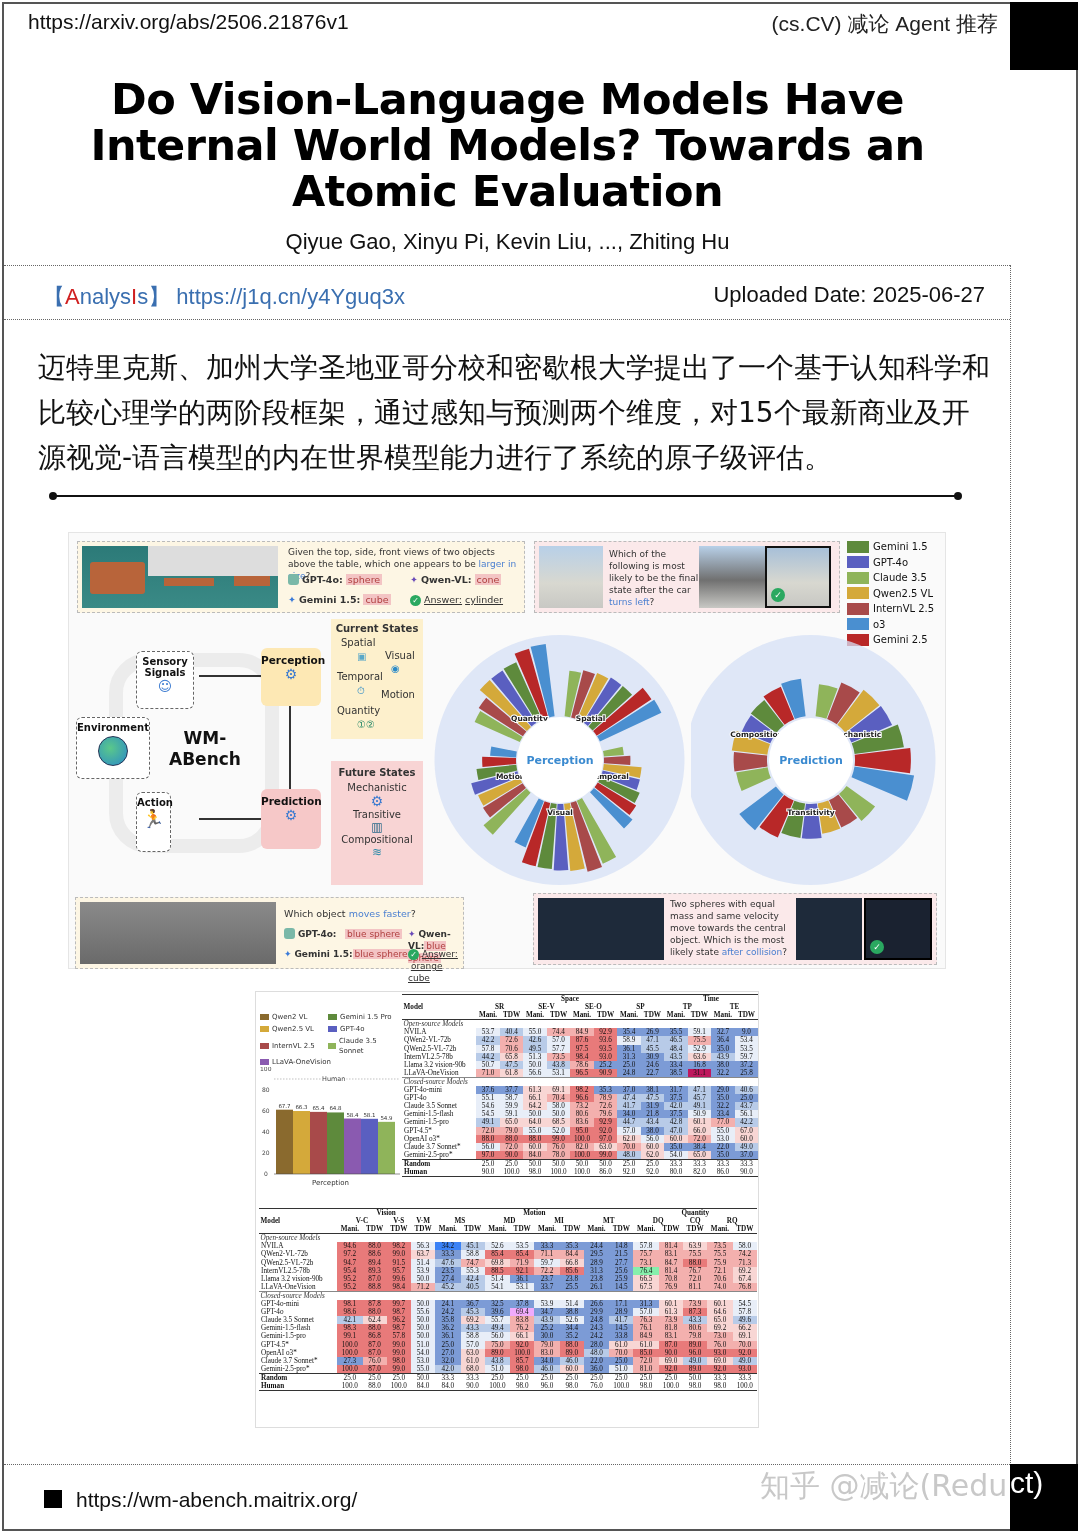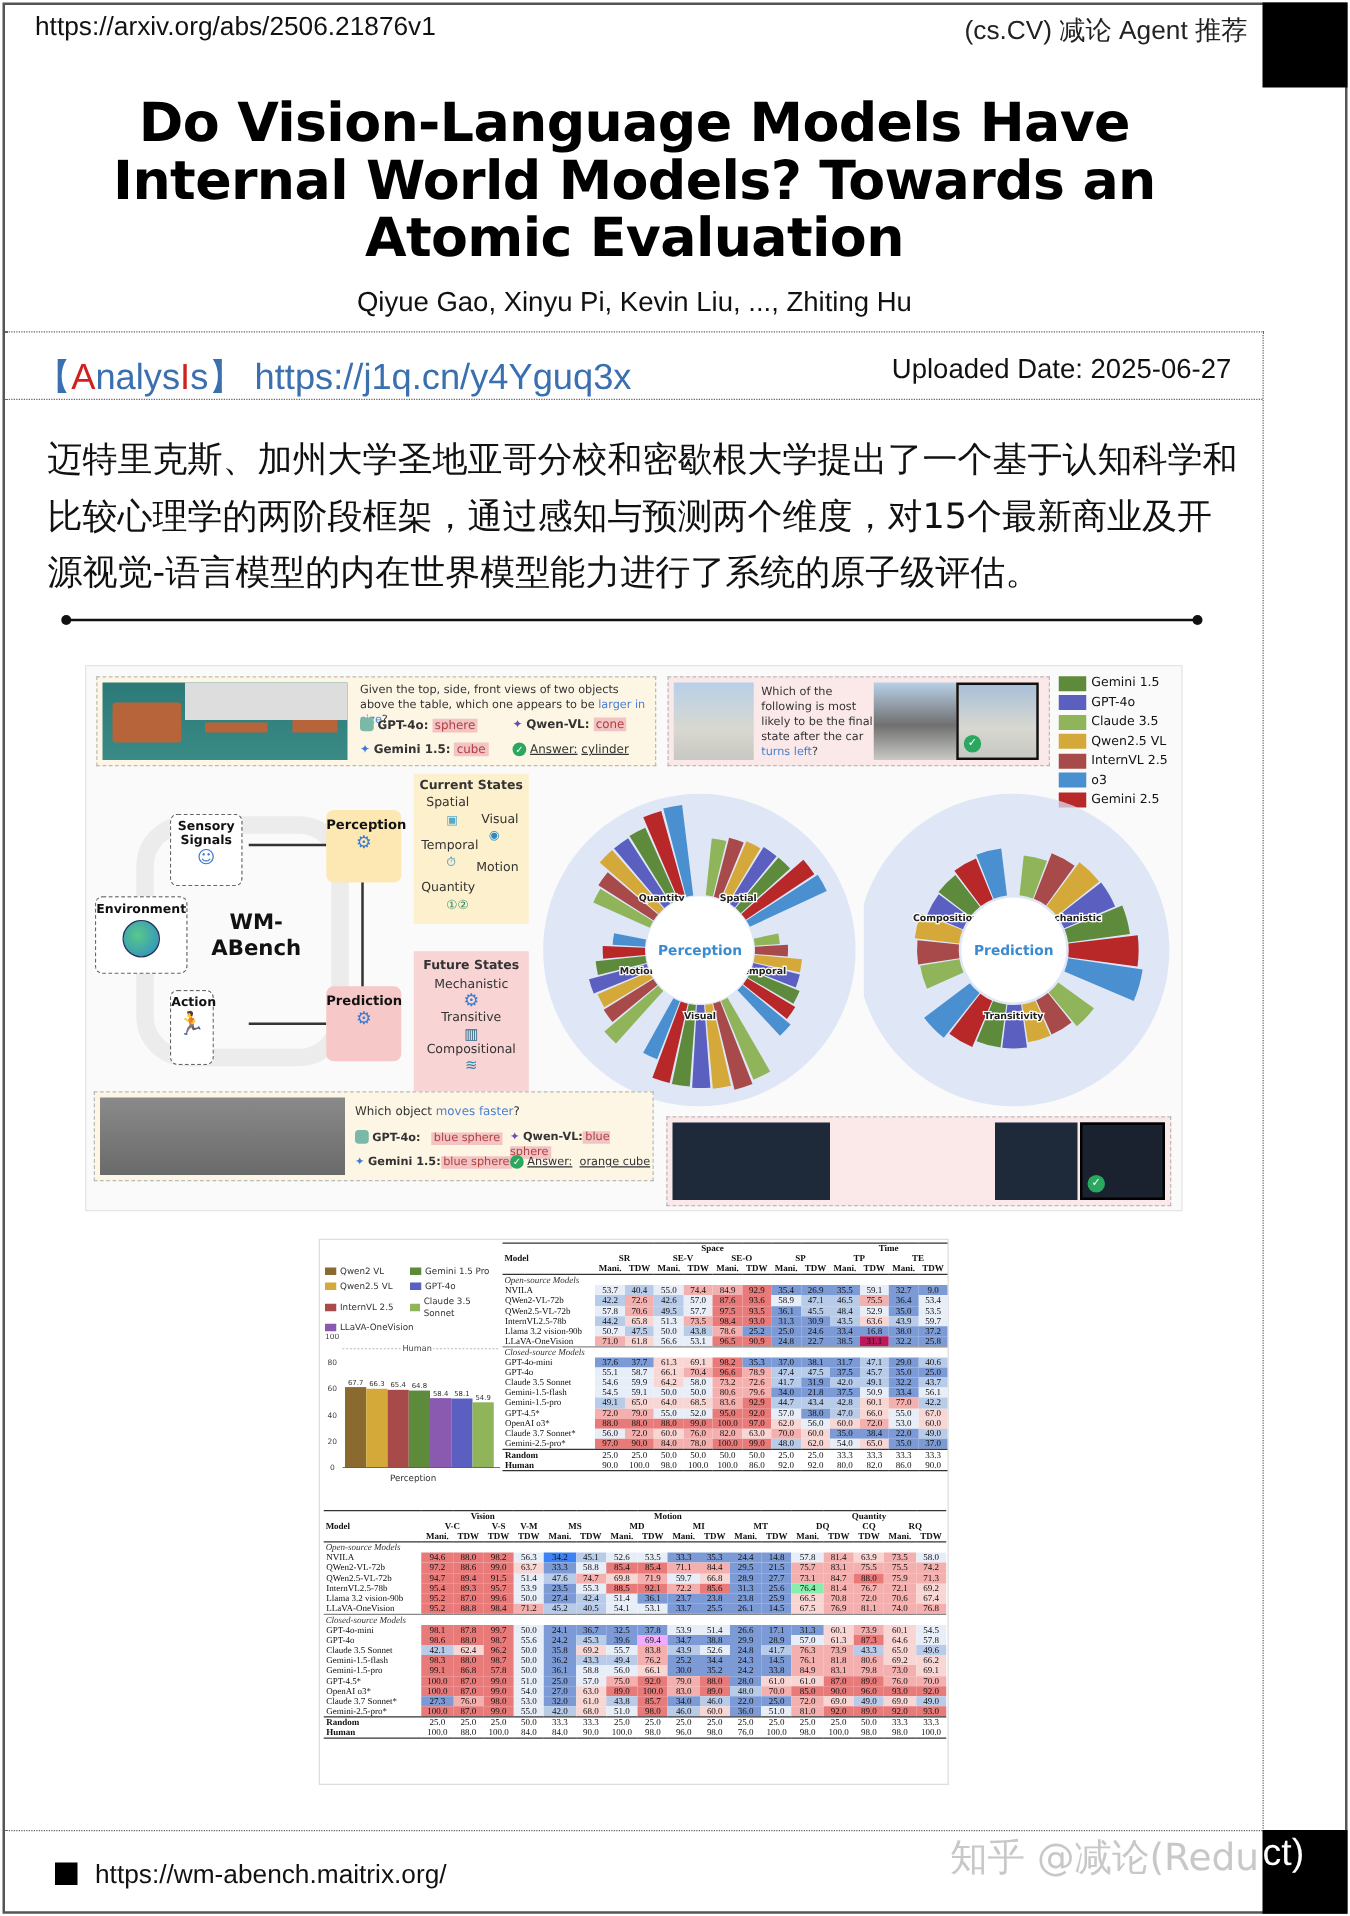--- a/index.html
+++ b/index.html
@@ -5,21 +5,21 @@
 *{box-sizing:border-box;margin:0;padding:0}
 body{width:1080px;height:1533px;background:#fff;font-family:"Liberation Sans",sans-serif;position:relative;overflow:hidden;color:#111}
 .frame{position:absolute;left:2px;top:2px;width:1076px;height:1529px;border:2px solid #555}
 .corner-block{position:absolute;right:2px;top:2px;width:68px;height:68px;background:#000}
 .top-url{position:absolute;left:28px;top:10px;font-size:21px;color:#111}
 .top-tag{position:absolute;right:82px;top:10px;font-size:21px;color:#222}
 .title{position:absolute;left:20px;width:975px;top:76px;text-align:center;font-family:"DejaVu Sans",sans-serif;font-weight:bold;font-size:43px;line-height:46px;letter-spacing:-0.5px;color:#000}
 .authors{position:absolute;left:0;width:1015px;top:229px;text-align:center;font-size:22px;color:#111}
 .dash-h{position:absolute;left:4px;width:1006px;border-top:1px dotted #666}
 .dash-v{position:absolute;left:1010px;border-left:1px dotted #666}
-.analysis{position:absolute;left:28px;top:282px;font-size:29px;color:#3a6fb0}
+.analysis{position:absolute;left:43px;top:282px;font-size:22px;color:#3a6fb0}
 .analysis .red{color:#d02020}
 .uploaded{position:absolute;right:95px;top:282px;font-size:22px;color:#111}
 .summary{position:absolute;left:38px;top:345px;width:955px;font-size:28px;line-height:45px;color:#111;font-family:"DejaVu Sans",sans-serif}
 .rule{position:absolute;left:52px;width:907px;top:495px;height:2px;background:#111}
 .rule:before,.rule:after{content:"";position:absolute;top:-3px;width:8px;height:8px;border-radius:50%;background:#111}
 .rule:before{left:-3px}.rule:after{right:-3px}
 .fig1{position:absolute;left:68px;top:532px;width:878px;height:437px;background:#fafafa;border:1px solid #e5e5e5;font-family:"DejaVu Sans",sans-serif}
 .qbox{position:absolute;border:1.5px dashed #bbb;font-size:9px;line-height:12px;color:#333}
 .qbox.yellow{background:#fdf6e4}
 .qbox.pink{background:#fbe9ea}
@@ -279,21 +279,21 @@
           <path d="M-34.8,-26.9 L-60.2,-46.5 A76.08000000000001,76.08000000000001 0 0,1 -46.7,-60.1 L-27.0,-34.7 A44,44 0 0,0 -34.8,-26.9 Z" fill="#5e8a3c"></path>
           <path d="M-26.4,-35.2 L-47.5,-63.4 A79.2,79.2 0 0,1 -30.2,-73.2 L-16.8,-40.7 A44,44 0 0,0 -26.4,-35.2 Z" fill="#b82828"></path>
           <path d="M-16.1,-41.0 L-29.9,-76.2 A81.84,81.84 0 0,1 -10.0,-81.2 L-5.4,-43.7 A44,44 0 0,0 -16.1,-41.0 Z" fill="#4a8fd0"></path>
           <text x="-45.0" y="-23.0" font-size="7.5" font-weight="bold" text-anchor="middle" font-family="DejaVu Sans, sans-serif" fill="#222" style="paint-order:stroke" stroke="#fff" stroke-width="2">Compositionality</text>
         </g>
       <circle r="42" fill="#fff"></circle>
       <text x="0" y="4" text-anchor="middle" font-size="11" fill="#3a8ad0" font-weight="bold" font-family="DejaVu Sans, sans-serif">Prediction</text>
     </g>
   </svg>
 
-  <div class="qbox yellow" style="left:6px;top:340px;width:448px;height:72px">
+  <div class="qbox yellow" style="left:6px;top:364px;width:389px;height:72px">
     <div class="img" style="left:4px;top:4px;width:196px;height:62px;background:linear-gradient(#8a8a8a,#6a6a6a)"></div>
     <div style="position:absolute;left:208px;top:10px;font-size:9.5px">
       <span>Which object </span><span class="blue">moves faster</span><span>?</span>
     </div>
     <div style="position:absolute;left:208px;top:30px;font-size:9px">
       <span style="display:inline-block;width:11px;height:11px;border-radius:3px;background:#7ab8a8;vertical-align:-2px"></span>
       <b>GPT-4o:</b> &nbsp;&nbsp;<span class="hl">blue sphere</span>
     </div>
     <div style="position:absolute;left:332px;top:30px;font-size:9px">
       <span style="color:#6a4ab8">✦</span>
@@ -304,20 +304,23 @@
       <b>Gemini 1.5:</b><span class="hl">blue sphere</span>
     </div>
     <div style="position:absolute;left:332px;top:50px;font-size:9px">
       <span style="display:inline-block;width:11px;height:11px;border-radius:50%;background:#2aa860;color:#fff;font-size:8px;text-align:center;line-height:11px">✓</span>
       <u>Answer:</u> &nbsp;<u>orange cube</u>
     </div>
   </div>
 
   <div class="qbox pink" style="left:464px;top:360px;width:404px;height:72px">
     <div class="img" style="left:4px;top:4px;width:126px;height:62px;background:#1e2a3a"></div>
+    <div style="position:absolute;left:136px;top:4px;width:124px">
+      <span>Two spheres with equal mass and same velocity move towards the central object. Which is the most likely state </span><span class="blue">after collision</span><span>?</span>
+    </div>
     <div class="img" style="left:262px;top:4px;width:66px;height:62px;background:#1e2a3a"></div>
     <div class="img" style="left:330px;top:4px;width:68px;height:62px;background:#1a2230;border:2px solid #000">
       <span style="position:absolute;left:4px;bottom:4px;width:14px;height:14px;border-radius:50%;background:#2aa860;color:#fff;font-size:9px;text-align:center;line-height:14px">✓</span>
     </div>
   </div>
 </div>
 
 <div class="fig2">
   <div class="bar-legend">
     <span class="it">

